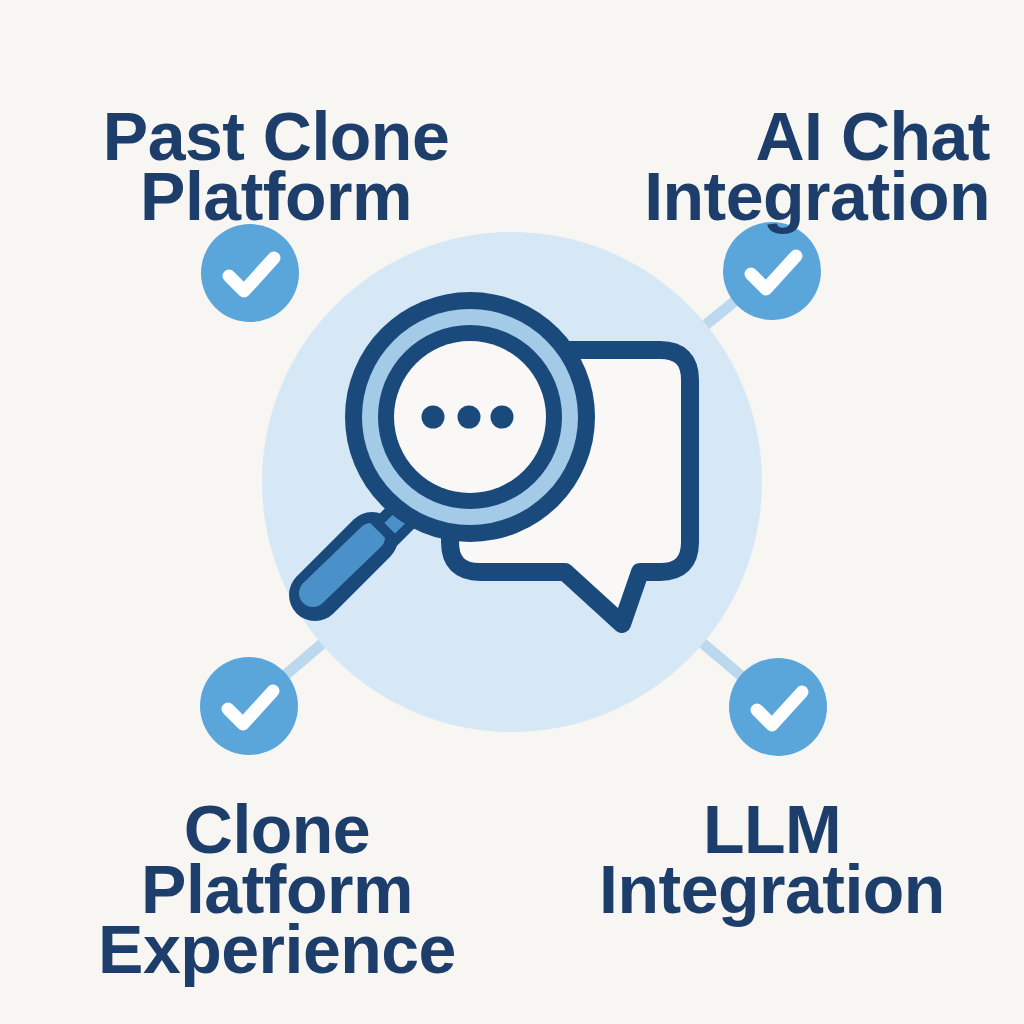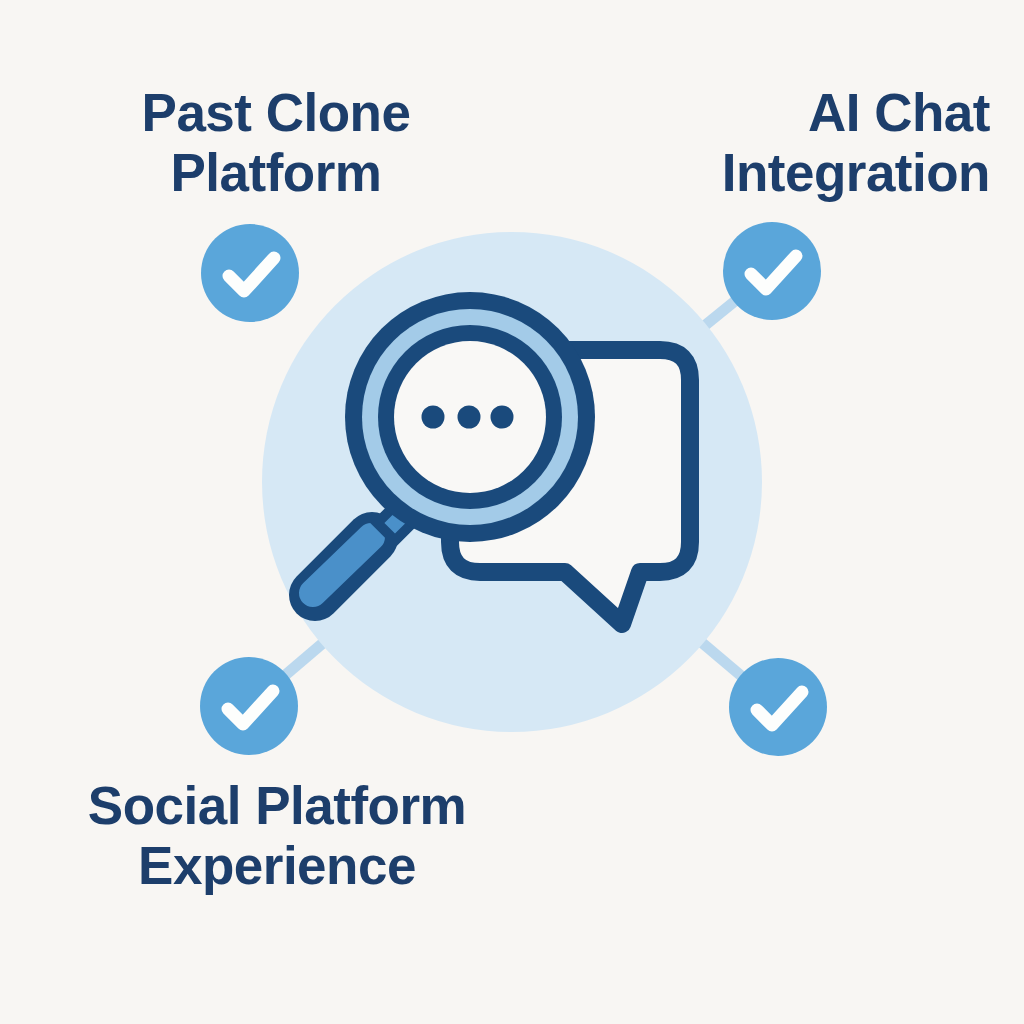--- a/index.html
+++ b/index.html
@@ -10,24 +10,25 @@
     overflow:hidden;
     font-family:"Liberation Sans",sans-serif;
   }
   #stage{position:absolute;inset:0;width:1024px;height:1024px;}
   svg{position:absolute;left:0;top:0;}
   .label{
     position:absolute;
     width:440px;
     text-align:center;
     font-weight:700;
-    font-size:53px;
+    font-size:68px;
     line-height:60px;
     letter-spacing:-0.5px;
     color:#1d3e6b;
+    margin-top:23px;
   }
   .label span{display:block;}
   .label-tl{left:56px;top:83px;}
   .label-tr{left:550px;top:83px;text-align:right;}
   .label-bl{left:57px;top:776px;}
   .label-br{left:552px;top:776px;}
 </style>
 </head>
 <body>
 
@@ -85,17 +86,21 @@
 
   <div class="label label-tl">
     <span>Past Clone</span>
     <span>Platform</span>
   </div>
   <div class="label label-tr">
     <span>AI Chat</span>
     <span>Integration</span>
   </div>
   <div class="label label-bl">
-    <span>Social Platform</span>
+    <span>Clone Platform</span>
     <span>Experience</span>
+  </div>
+  <div class="label label-br">
+    <span>LLM</span>
+    <span>Integration</span>
   </div>
 
 </div>
 
 </body></html>

